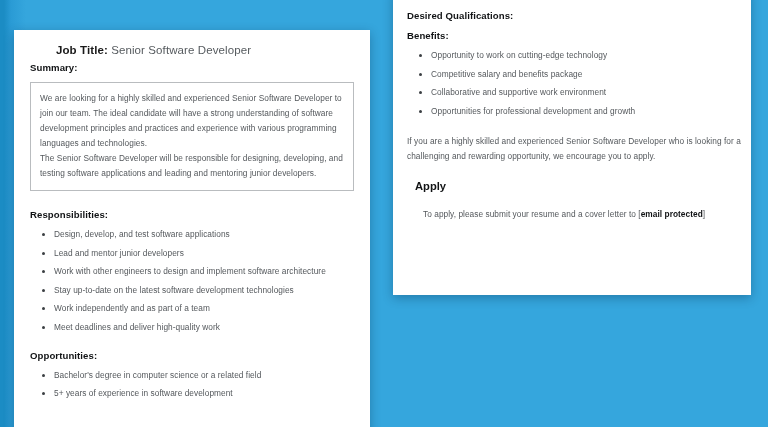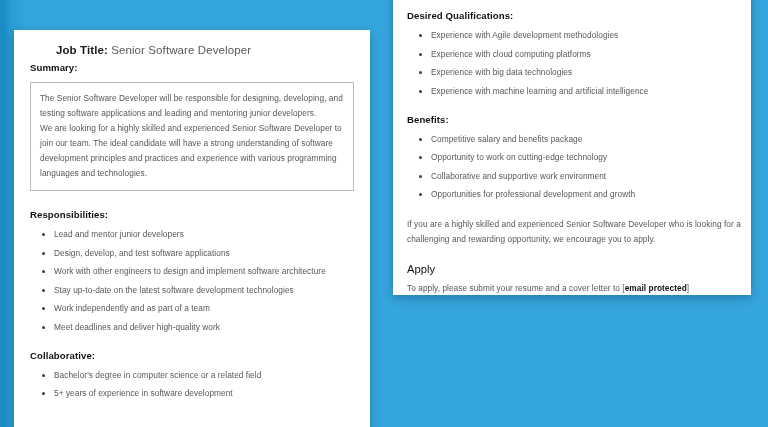--- a/index.html
+++ b/index.html
@@ -115,29 +115,29 @@
   .para {
     font-size: 8.3px;
     line-height: 15px;
     color: #54585c;
     margin: 0 0 16px 0;
     letter-spacing: 0.05px;
     width: 374px;
   }
   h3.apply-head {
     font-size: 11.2px;
-    font-weight: normal;
+    font-weight: bold;
     color: #111315;
-    margin: 0 0 7px 0;
+    margin: 0 0 7px 8px;
   }
   .apply-line {
     font-size: 8.3px;
     line-height: 12px;
     color: #54585c;
-    margin: 0;
+    margin: 16px;
     letter-spacing: 0.05px;
     white-space: nowrap;
   }
   .apply-line b {
     color: #111315;
     font-weight: bold;
   }
 </style>
 </head>
 <body>
@@ -148,57 +148,51 @@
 
     <p class="line-title">
       <b>Job Title:</b>
       <span>Senior Software Developer</span>
     </p>
 
 
     <h3 class="section">Summary:</h3>
 
     <div class="summary-box">
+      <p>We are looking for a highly skilled and experienced Senior Software Developer to join our team. The ideal candidate will have a strong understanding of software development principles and practices and experience with various programming languages and technologies.</p>
       <p>The Senior Software Developer will be responsible for designing, developing, and testing software applications and leading and mentoring junior developers.</p>
-      <p>We are looking for a highly skilled and experienced Senior Software Developer to join our team. The ideal candidate will have a strong understanding of software development principles and practices and experience with various programming languages and technologies.</p>
     </div>
 
     <h3 class="section">Responsibilities:</h3>
     <ul class="bullets">
+      <li>Design, develop, and test software applications</li>
       <li>Lead and mentor junior developers</li>
-      <li>Design, develop, and test software applications</li>
       <li>Work with other engineers to design and implement software architecture</li>
       <li>Stay up-to-date on the latest software development technologies</li>
       <li>Work independently and as part of a team</li>
       <li>Meet deadlines and deliver high-quality work</li>
     </ul>
 
-    <h3 class="section">Collaborative:</h3>
+    <h3 class="section">Opportunities:</h3>
     <ul class="bullets">
       <li>Bachelor's degree in computer science or a related field</li>
       <li>5+ years of experience in software development</li>
 
     </ul>
 
   </div>
 
   <div class="panel" id="right-panel">
 
     <h3 class="section">Desired Qualifications:</h3>
-    <ul class="bullets">
-      <li>Experience with Agile development methodologies</li>
-      <li>Experience with cloud computing platforms</li>
-      <li>Experience with big data technologies</li>
-      <li>Experience with machine learning and artificial intelligence</li>
-    </ul>
 
     <h3 class="section">Benefits:</h3>
     <ul class="bullets">
+      <li>Opportunity to work on cutting-edge technology</li>
       <li>Competitive salary and benefits package</li>
-      <li>Opportunity to work on cutting-edge technology</li>
       <li>Collaborative and supportive work environment</li>
       <li>Opportunities for professional development and growth</li>
     </ul>
 
     <p class="para">If you are a highly skilled and experienced Senior Software Developer who is looking for a challenging and rewarding opportunity, we encourage you to apply.</p>
 
     <h3 class="apply-head">Apply</h3>
 
     <p class="apply-line"><span>To apply, please submit your resume and a cover letter to [</span><b>email protected</b><span>]</span></p>
 

